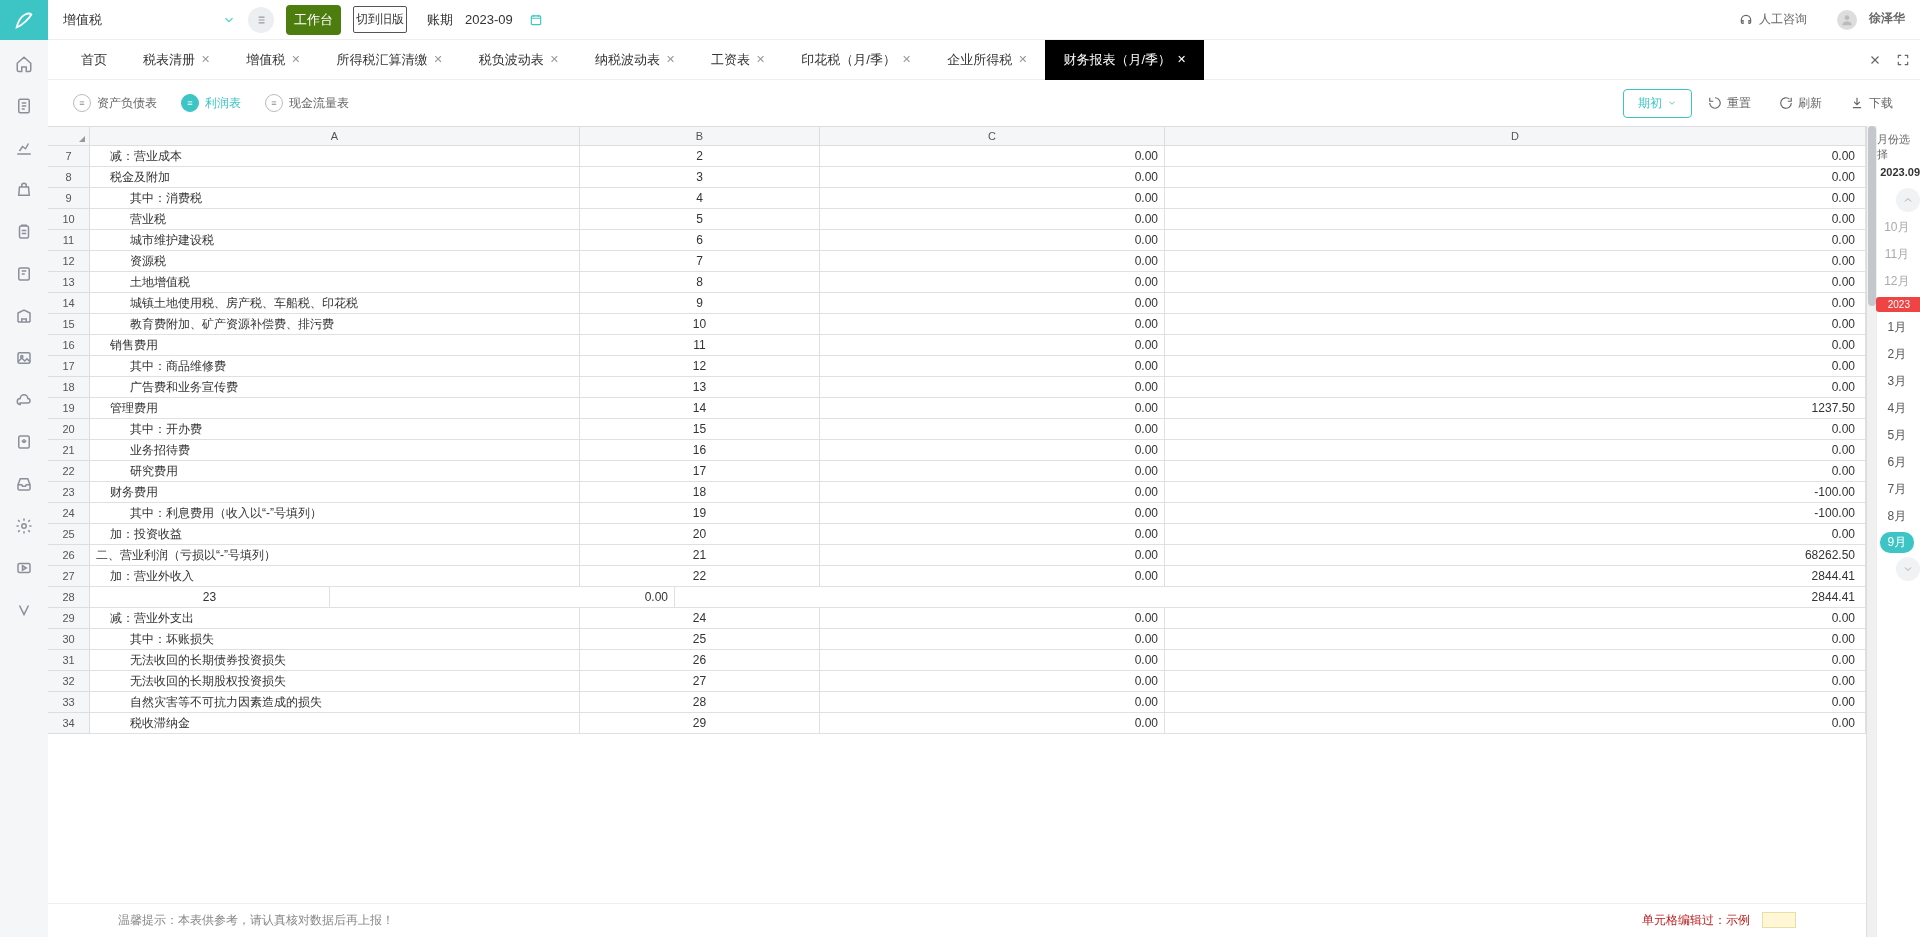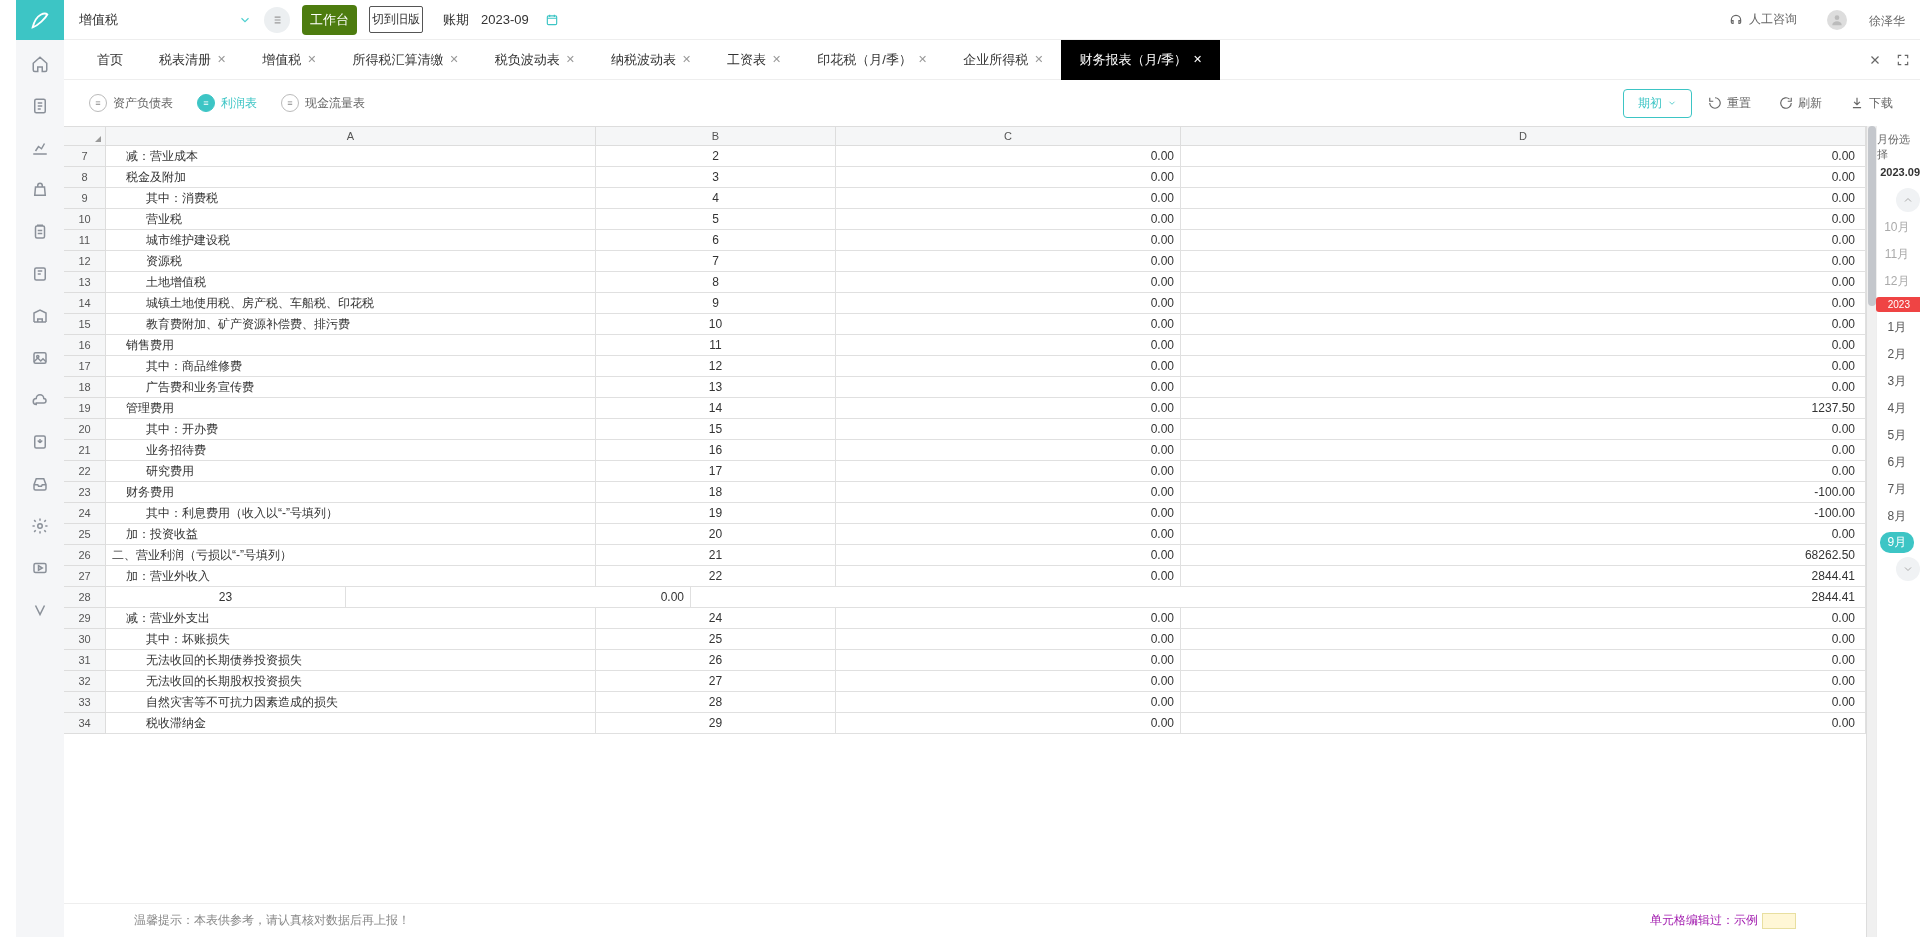--- a/index.html
+++ b/index.html
@@ -1,18 +1,18 @@
 <!DOCTYPE html>
 <html><head>
   <meta charset="utf-8">
   <style>
     * { box-sizing: border-box; margin: 0; padding: 0; }
     body { font-family: "Microsoft YaHei", "PingFang SC", Arial, sans-serif; font-size: 12px; color: #333; background: #fff; overflow: hidden; }
     
-    .app { display: flex; height: 100vh; margin-left: 16px; }
+    .app { display: flex; height: 100vh; }
     
     
     .icon-sidebar { width: 48px; background: linear-gradient(180deg, #4fd0d0 0%, #3dc5c5 15%); display: flex; flex-direction: column; align-items: center; padding-top: 0; }
     .icon-sidebar .logo-area { height: 40px; width: 48px; background: #3dc5c5; display: flex; align-items: center; justify-content: center; }
     .icon-sidebar .below-logo { background: #f5f6f8; width: 100%; flex: 1; display: flex; flex-direction: column; align-items: center; padding-top: 14px; gap: 22px; }
     .side-icon { width: 20px; height: 20px; color: #8a9099; cursor: pointer; display:flex; align-items:center; justify-content:center; }
     .logo-icon { color: #fff; }
     
     
     .main { flex: 1; display: flex; flex-direction: column; min-width: 0; }
@@ -22,21 +22,21 @@
     .dropdown-label { font-size: 13px; color: #333; display: flex; align-items: center; gap: 120px; cursor: pointer; }
     .chevron-down { color: #4fd0d0; }
     .circle-btn { width: 26px; height: 26px; border-radius: 50%; background: #eceff1; display:flex; align-items:center; justify-content:center; cursor:pointer; color:#999; }
     .workspace-btn { background: #4d7c0f; color: #fff; border: none; padding: 6px 8px; border-radius: 4px; font-size: 13px; cursor: pointer; }
     .switch-old { border: 1px solid #555; padding: 4px 2px; font-size: 12px; cursor: pointer; border-radius: 2px; }
     .period-lbl { font-size: 13px; color: #333; margin-left:8px;}
     .period-val { font-size: 13px; color: #333; }
     .cal-icon { color: #3dc5c5; margin-left:4px; cursor:pointer;}
     .top-spacer { flex: 1; }
     .consult { display: flex; align-items: center; gap: 6px; color: #666; cursor: pointer; font-size:12px;}
-    .user-area { display: flex; align-items: flex-end; gap: 22px; color: #666; margin-left:18px; cursor:pointer;}
+    .user-area { display: flex; align-items: flex-start; gap: 12px; color: #666; margin-left:18px; cursor:pointer;font-weight:bold;}
     .avatar { width: 20px; height: 20px; border-radius: 50%; background: #ddd; display:flex;align-items:center;justify-content:center;}
     
     
     .tabs-row { height: 40px; border-bottom: 1px solid #eee; display: flex; align-items: center; padding: 0 15px; gap: 2px; position:relative;}
     .tab { padding: 0 18px; height: 40px; display: flex; align-items: center; gap: 6px; font-size: 13px; color: #333; cursor: pointer; }
     .tab.active { background: #000000; color: #fff; }
     .tab .close-x { font-size: 11px; color: #999; }
     .tab.active .close-x { color: #fff; }
     .tabs-right { position:absolute; right:10px; display:flex; gap:14px; align-items:center; color:#666;}
     .tabs-right > * { cursor:pointer;}
@@ -75,21 +75,21 @@
     .c-D { flex: 1; justify-content: flex-end; padding-right:10px;}
     .indent1 { padding-left: 20px; }
     .indent2 { padding-left: 40px; }
     
     .vscroll-track { width: 10px; background:#f0f0f0; border-left:1px solid #ddd; position:relative;}
     .vscroll-thumb { position:absolute; left:1px; width:8px; background:#c4c7cc; border-radius:4px; height:180px; top:0;}
     
     .sheet-footer { height: 34px; border-top: 1px solid #eee; display: flex; align-items: center; padding: 0 70px; font-size: 12px; }
     .footer-l { color: #888; }
     .footer-spacer { flex: 1; }
-    .footer-r { color: #a21caf; display:flex; align-items:center; gap:4px;}
+    .footer-r { color: #b91c1c; display:flex; align-items:flex-start; gap:12px;}
     .swatch { width: 34px; height: 16px; background: #fff7d6; border: 1px solid #e8dfa0; }
     
     
     .month-panel { width: 44px; border-left: 1px solid #eee; padding-top: 6px; display: flex; flex-direction: column; align-items: flex-end; gap:4px; font-size:12px;}
     .month-panel .mp-title { font-size: 11px; color: #666; }
     .month-panel .mp-current { font-size: 11px; font-weight: bold; color: #333; margin-bottom:6px;}
     .mp-nav { width:24px;height:24px;border-radius:50%;background:#f0f2f4;display:flex;align-items:center;justify-content:center;color:#aaa;cursor:pointer;}
     .mp-item { font-size: 12px; color: #aaa; padding:3px 0; cursor:pointer;}
     .mp-item.year-badge { position:relative; right:-2px; background:#ef4444; color:#fff; font-size:10px; padding:2px 12px; border-radius:3px 0 0 3px;}
     .mp-item.enabled { color:#555;}

